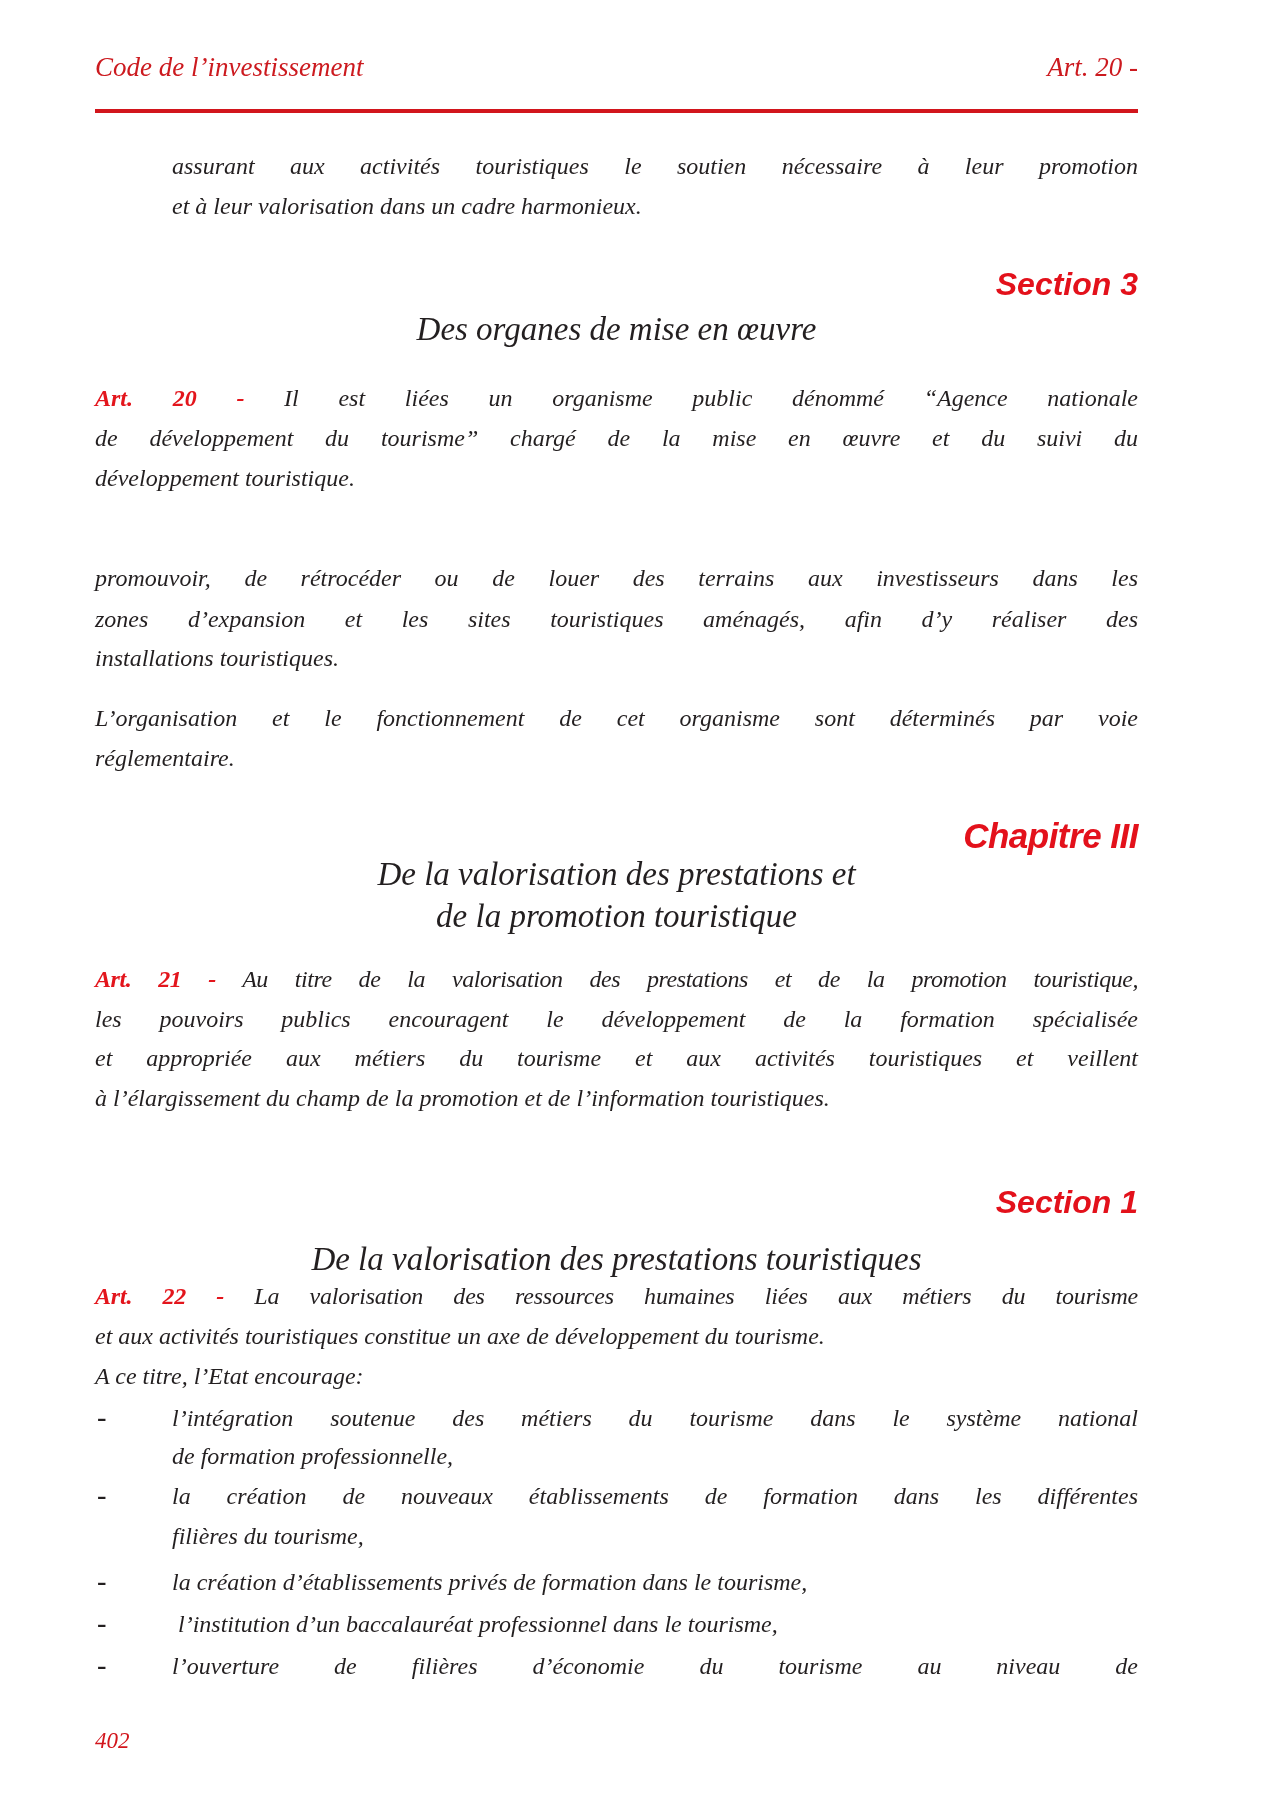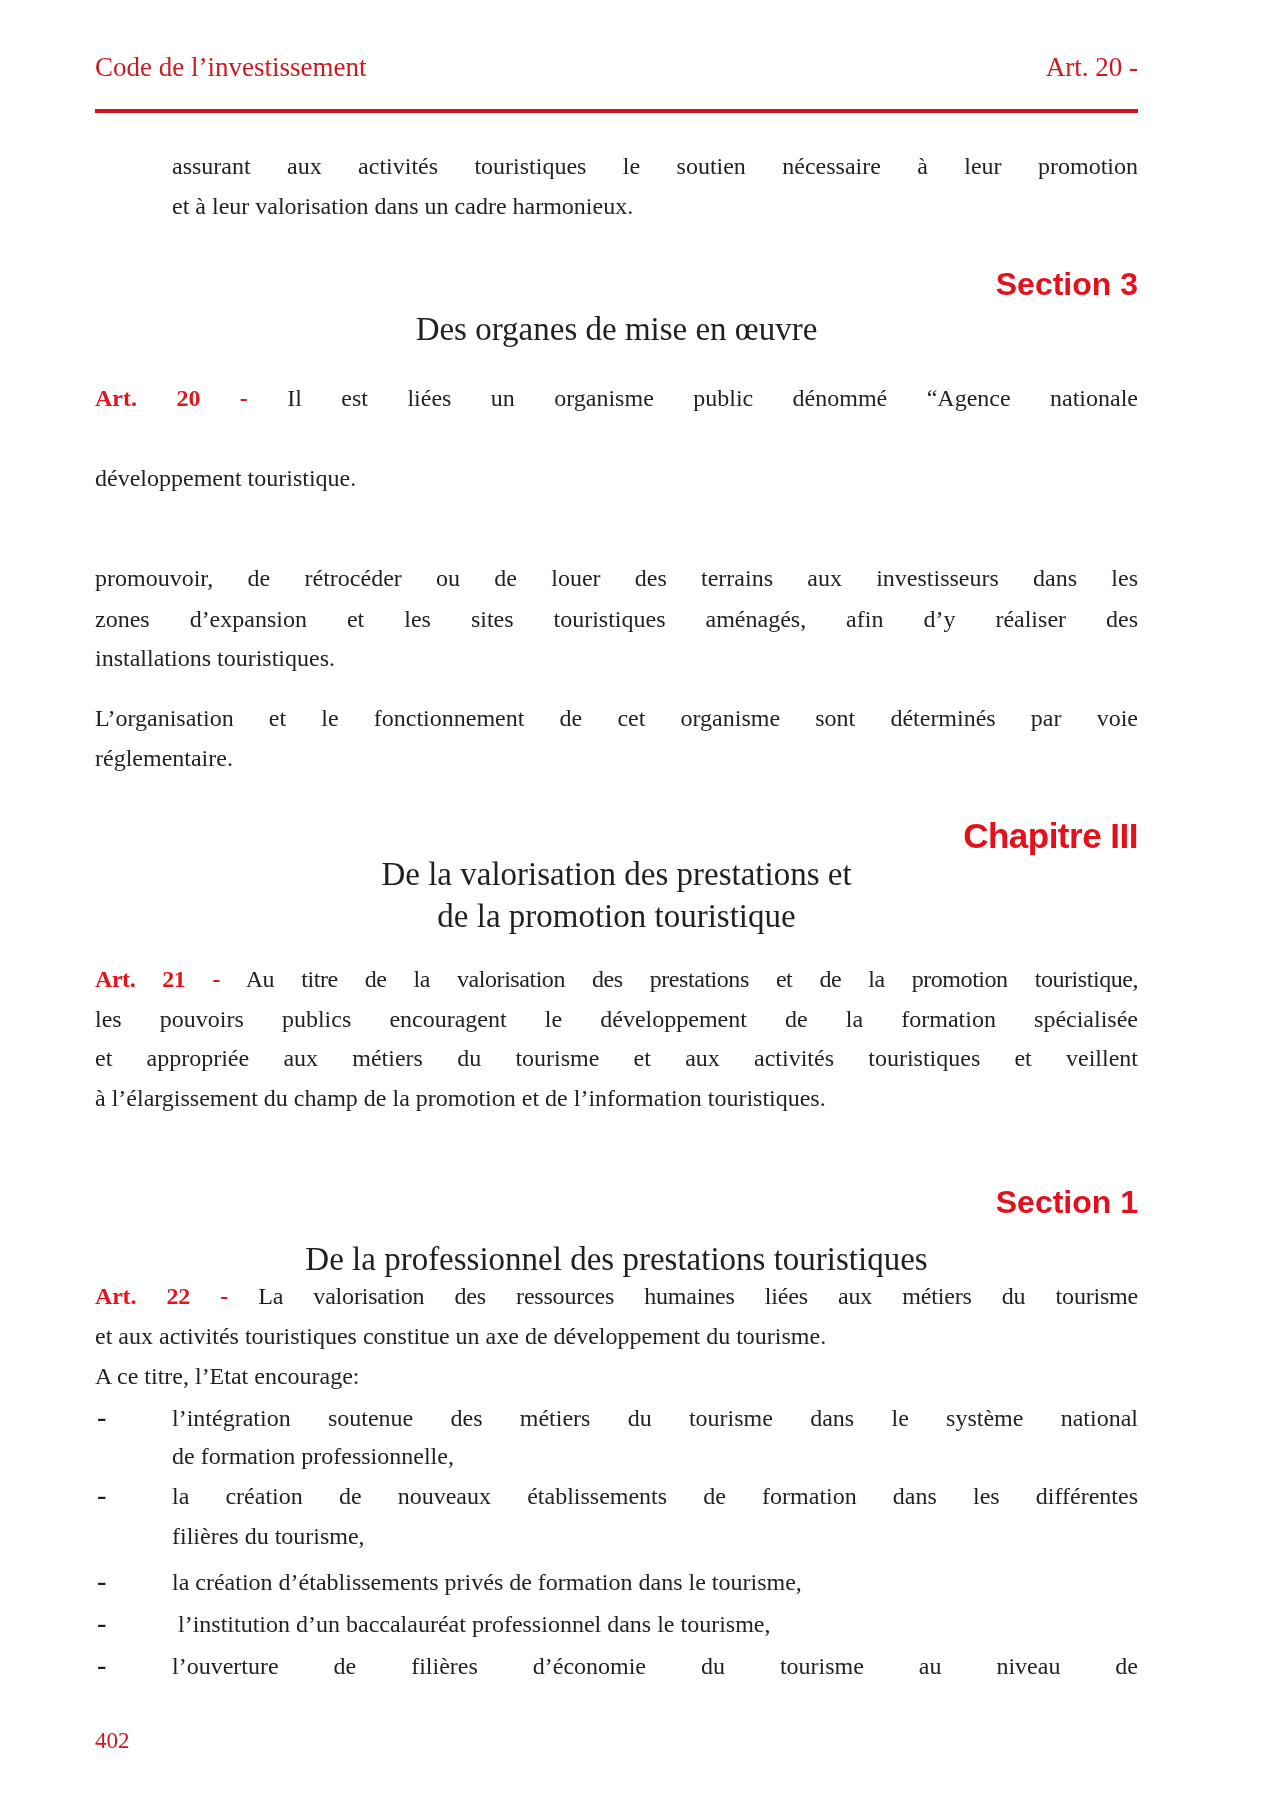--- a/index.html
+++ b/index.html
@@ -1,18 +1,18 @@
 <!DOCTYPE html>
 <html><head>
 <meta charset="utf-8">
 <style>
   html, body { margin: 0; padding: 0; background: #ffffff; }
   body { width: 1279px; height: 1800px; position: relative; overflow: hidden;
          font-family: "Liberation Serif", "DejaVu Serif", serif; color: #231f20; }
-  .page { position: absolute; left: 0; top: 0; width: 1279px; height: 1718px; }
+  .page { position: absolute; left: 0; top: 0; width: 1279px; height: 1718px; font-style: italic; }
   .running-head { position: absolute; top: 50px; left: 95px; width: 1043px; height: 34px;
                   font-size: 27px; color: #cc1a1f; line-height: 34px; }
   .running-head .left { position: absolute; left: 0; top: 0; }
   .running-head .right { position: absolute; right: 0; top: 0; }
   .rule { position: absolute; left: 95px; top: 109px; width: 1043px; height: 4px; background: #d2151c; }
 
   .line { position: absolute; left: 95px; width: 1043px; font-size: 24px; line-height: 40px; height: 40px;
           white-space: nowrap; }
   .just { text-align: justify; text-align-last: justify; }
   .indent { left: 172px; width: 966px; }
@@ -40,40 +40,41 @@
   </div>
   <div class="rule"></div>
 
   <div class="line indent just" style="top:146px">assurant aux activités touristiques le soutien nécessaire à leur promotion</div>
   <div class="line indent" style="top:186px">et à leur valorisation dans un cadre harmonieux.</div>
 
   <div class="sec-head" style="top:264px">Section 3</div>
   <div class="sub-head" style="top:308px">Des organes de mise en œuvre</div>
 
   <div class="line just" style="top:378px"><span class="art-label">Art. 20 -</span><span> Il est liées un organisme public dénommé “Agence nationale</span></div>
+  <div class="line just" style="top:418px">de développement du tourisme” chargé de la mise en œuvre et du suivi du</div>
   <div class="line" style="top:458px">développement touristique.</div>
 
   <div class="line just" style="top:558px">promouvoir, de rétrocéder ou de louer des terrains aux investisseurs dans les</div>
   <div class="line just" style="top:599px">zones d’expansion et les sites touristiques aménagés, afin d’y réaliser des</div>
   <div class="line" style="top:638px">installations touristiques.</div>
 
   <div class="line just" style="top:698px">L’organisation et le fonctionnement de cet organisme sont déterminés par voie</div>
   <div class="line" style="top:738px">réglementaire.</div>
 
   <div class="sec-head chap-head" style="top:814px">Chapitre III</div>
   <div class="sub-head" style="top:853px">De la valorisation des prestations et</div>
   <div class="sub-head" style="top:895px">de la promotion touristique</div>
 
   <div class="line just" style="top:959px; letter-spacing:-0.45px"><span class="art-label">Art. 21 -</span><span> Au titre de la valorisation des prestations et de la promotion touristique,</span></div>
   <div class="line just" style="top:999px">les pouvoirs publics encouragent le développement de la formation spécialisée</div>
   <div class="line just" style="top:1038px">et appropriée aux métiers du tourisme et aux activités touristiques et veillent</div>
   <div class="line" style="top:1078px">à l’élargissement du champ de la promotion et de l’information touristiques.</div>
 
   <div class="sec-head" style="top:1182px">Section 1</div>
-  <div class="sub-head" style="top:1238px">De la professionnel des prestations touristiques</div>
+  <div class="sub-head" style="top:1238px">De la valorisation des prestations touristiques</div>
 
   <div class="line just" style="top:1276px; letter-spacing:-0.2px"><span class="art-label">Art. 22 -</span><span> La valorisation des ressources humaines liées aux métiers du tourisme</span></div>
   <div class="line" style="top:1316px">et aux activités touristiques constitue un axe de développement du tourisme.</div>
   <div class="line" style="top:1356px">A ce titre, l’Etat encourage:</div>
 
   <div class="dash" style="top:1398px">-</div>
   <div class="line li-text just" style="top:1398px">l’intégration soutenue des métiers du tourisme dans le système national</div>
   <div class="line li-text" style="top:1436px">de formation professionnelle,</div>
 
   <div class="dash" style="top:1476px">-</div>

